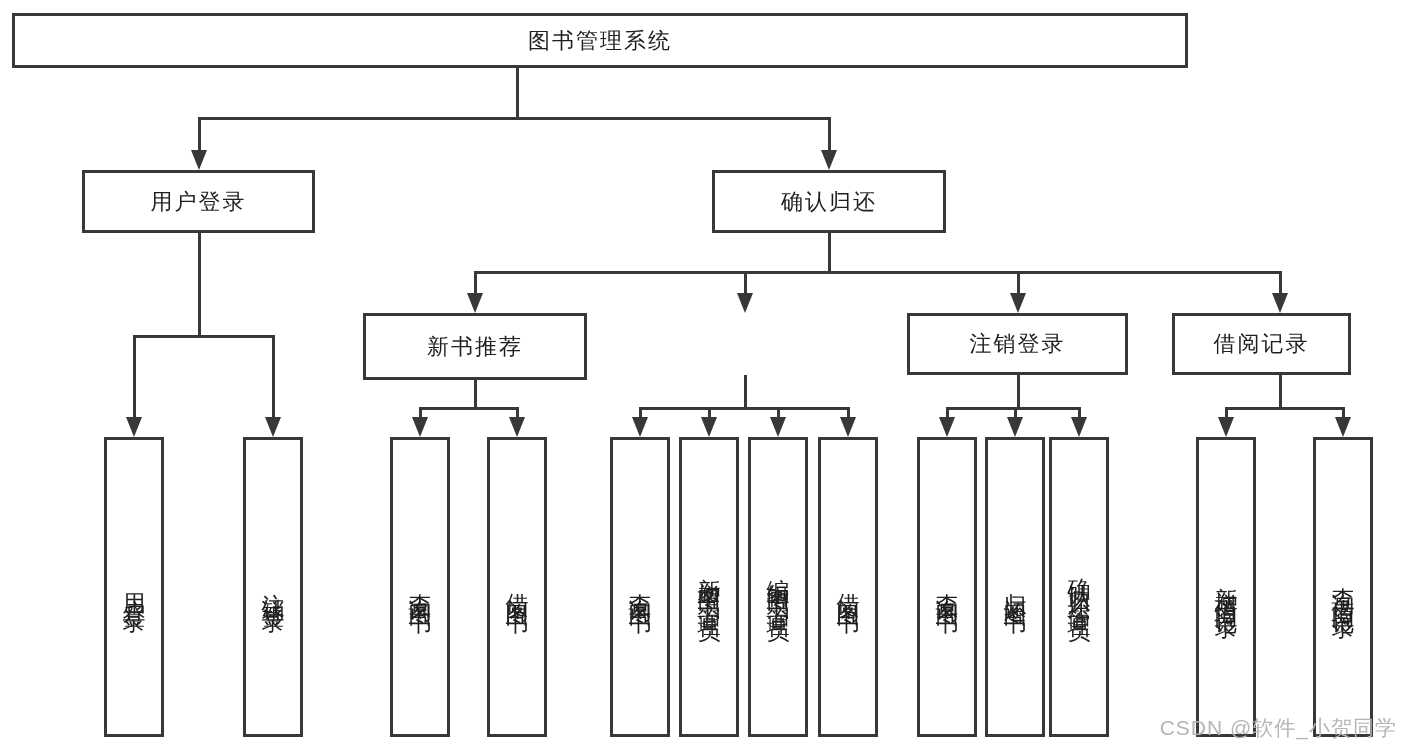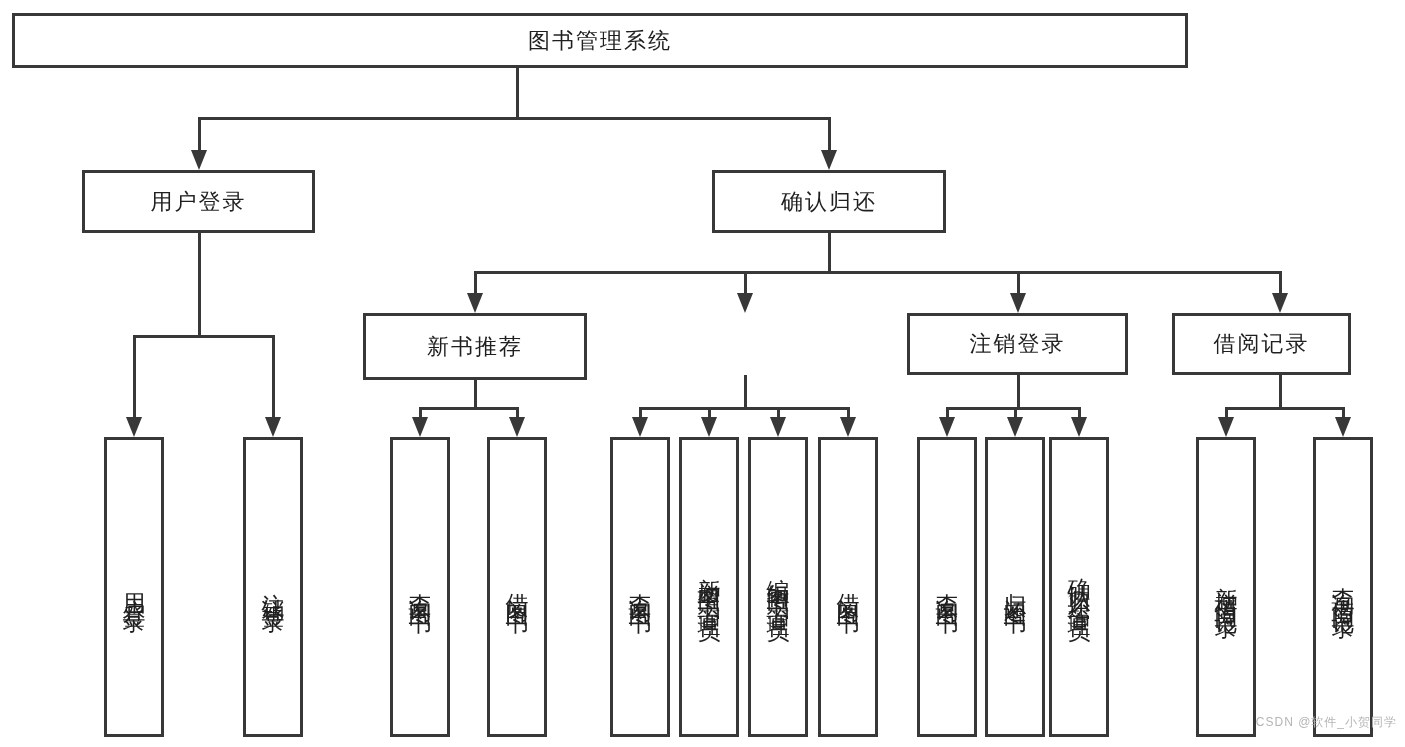--- a/index.html
+++ b/index.html
@@ -56,21 +56,21 @@
     height: 0;
     border-left: 8px solid transparent;
     border-right: 8px solid transparent;
     border-top: 20px solid var(--line);
     z-index: 1;
   }
   .watermark {
     position: absolute;
     right: 8px;
     top: 714px;
-    font-size: 12px;
+    font-size: 21px;
     color: var(--watermark);
     letter-spacing: 1px;
     z-index: 3;
     white-space: nowrap;
   }
 </style>
 </head>
 <body>
 
 <div class="canvas" id="canvas">

